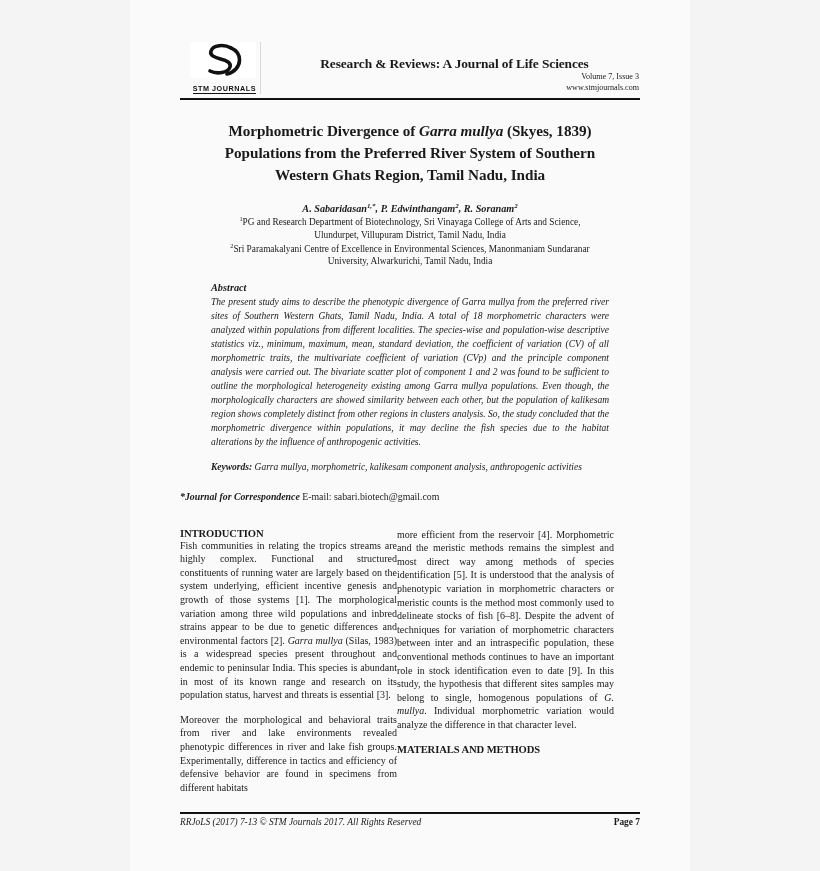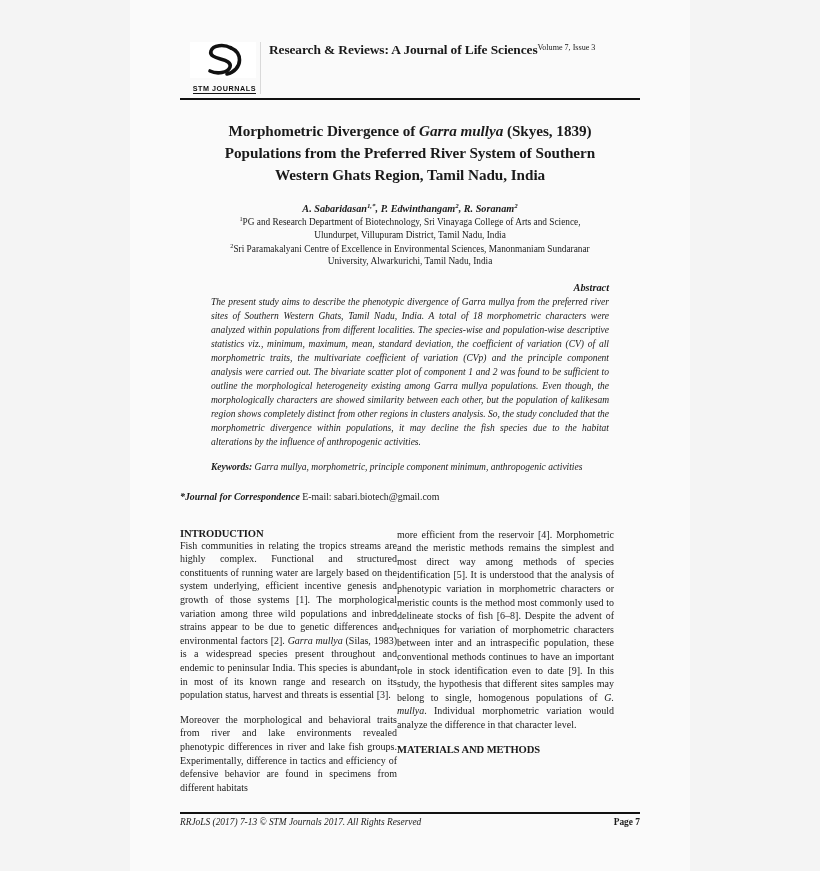--- a/index.html
+++ b/index.html
@@ -65,22 +65,22 @@
     color: #111;
     border-bottom: 1.4px solid #111;
     padding-bottom: 0.5px;
     line-height: 1.1;
   }
   .journal-meta {
     flex: 1;
     text-align: center;
     padding-left: 8px;
     display: flex;
-    flex-direction: row;
-    justify-content: flex-start;
+    flex-direction: column;
+    justify-content: flex-end;
   }
   .journal-title {
     font-size: 13.4px;
     font-weight: bold;
     line-height: 1.12;
     letter-spacing: -0.1px;
   }
   .journal-sub {
     text-align: right;
     font-size: 8.1px;
@@ -119,21 +119,21 @@
     line-height: 1.38;
     margin-top: 1px;
   }
   sup { font-size: 0.68em; vertical-align: super; line-height: 0; }
 
   
   .abstract-block {
     margin: 14px 31px 0 31px;
   }
   .abstract-heading {
-    text-align: right;
+    text-align: left;
     font-size: 10.3px;
     font-weight: bold;
     font-style: italic;
     margin-bottom: 3px;
   }
   .abstract-text {
     font-size: 9.5px;
     font-style: italic;
     line-height: 1.47;
     text-align: justify;
@@ -210,20 +210,21 @@
             <path d="M31 5 C24 1, 13 2, 11 8 C9.5 12.5, 15 14.5, 20.5 16
                      C26.5 17.6, 31.5 19.5, 30 24 C28 30, 17 31.5, 10 28" fill="none" stroke="#111" stroke-width="3.6" stroke-linecap="round"></path>
             <path d="M30.5 4.6 C36 7, 39.5 11.5, 39.5 17 C39.5 24, 34 29.5, 27 31" fill="none" stroke="#111" stroke-width="3.6" stroke-linecap="round"></path>
           </svg>
         </div>
         <div class="logo-caption">STM JOURNALS</div>
       </div>
       <div class="journal-meta">
         <div class="journal-title">Research &amp; Reviews: A Journal of Life Sciences</div>
         <div class="journal-sub">Volume 7, Issue 3</div>
+        <div class="journal-sub">www.stmjournals.com</div>
       </div>
     </div>
     <div class="header-rule"></div>
 
     <div class="paper-title">
       <span>Morphometric Divergence of </span><em>Garra mullya</em><span> (Skyes, 1839)</span><br>
       <span>Populations from the Preferred River System of Southern</span><br>
       <span>Western Ghats Region, Tamil Nadu, India</span>
     </div>
 
@@ -236,21 +237,21 @@
     </div>
     <div class="affiliations">
       <sup>2</sup>Sri Paramakalyani Centre of Excellence in Environmental Sciences, Manonmaniam Sundaranar<br>
       University, Alwarkurichi, Tamil Nadu, India
     </div>
 
     <div class="abstract-block">
       <div class="abstract-heading">Abstract</div>
       <div class="abstract-text">The present study aims to describe the phenotypic divergence of Garra mullya from the preferred river sites of Southern Western Ghats, Tamil Nadu, India. A total of 18 morphometric characters were analyzed within populations from different localities. The species-wise and population-wise descriptive statistics viz., minimum, maximum, mean, standard deviation, the coefficient of variation (CV) of all morphometric traits, the multivariate coefficient of variation (CVp) and the principle component analysis were carried out. The bivariate scatter plot of component 1 and 2 was found to be sufficient to outline the morphological heterogeneity existing among Garra mullya populations. Even though, the morphologically characters are showed similarity between each other, but the population of kalikesam region shows completely distinct from other regions in clusters analysis. So, the study concluded that the morphometric divergence within populations, it may decline the fish species due to the habitat alterations by the influence of anthropogenic activities.</div>
       <div class="keywords">
-        <b>Keywords:</b><span> Garra mullya, morphometric, principle component minimum, anthropogenic activities</span>
+        <b>Keywords:</b><span> Garra mullya, morphometric, kalikesam component analysis, anthropogenic activities</span>
       </div>
     </div>
 
     <div class="correspondence">
       <b>*Journal for Correspondence</b><span> E-mail: sabari.biotech@gmail.com</span>
     </div>
 
     <div class="columns">
       <div class="col">
         <h2>INTRODUCTION</h2>

